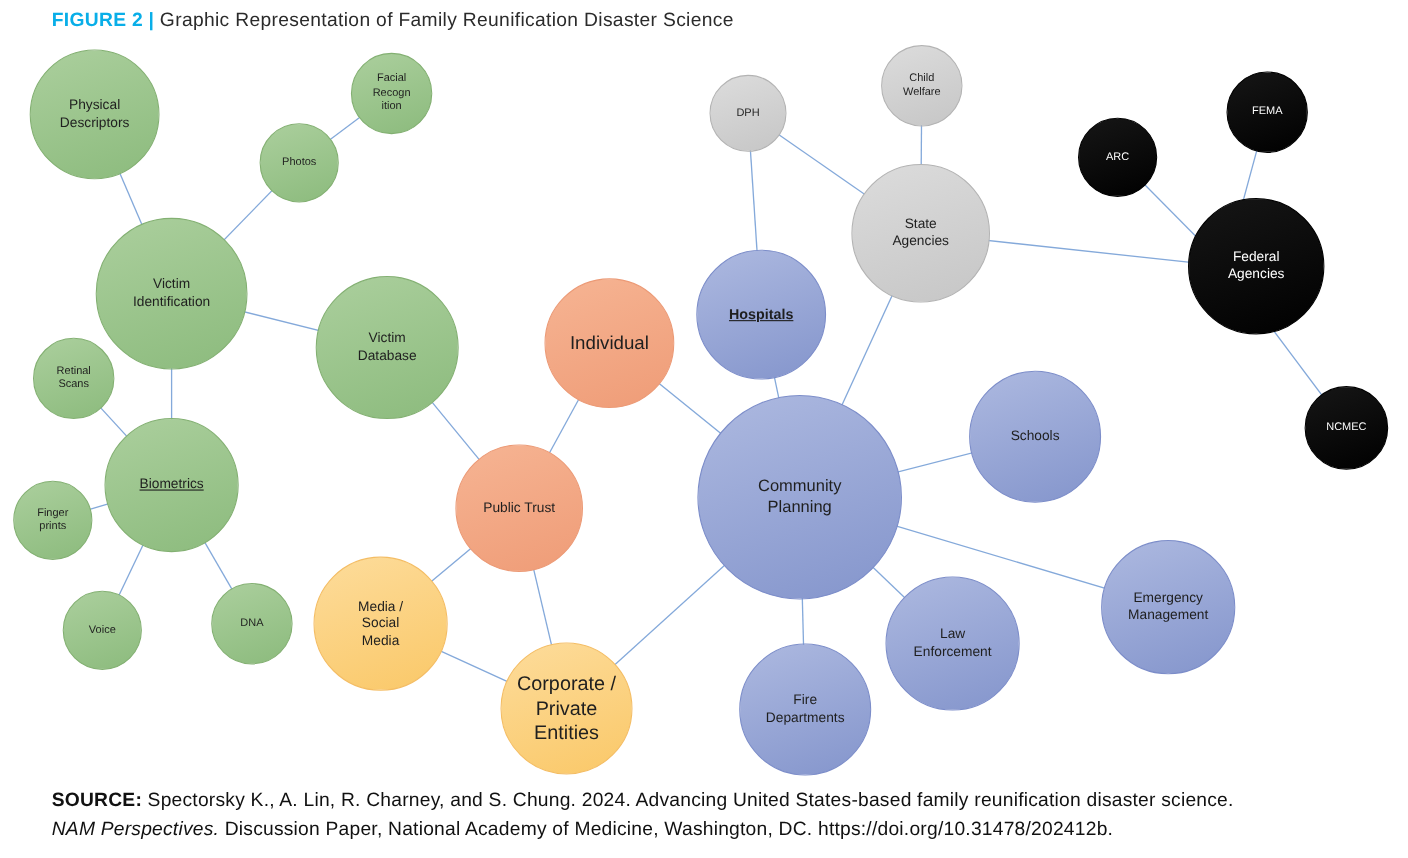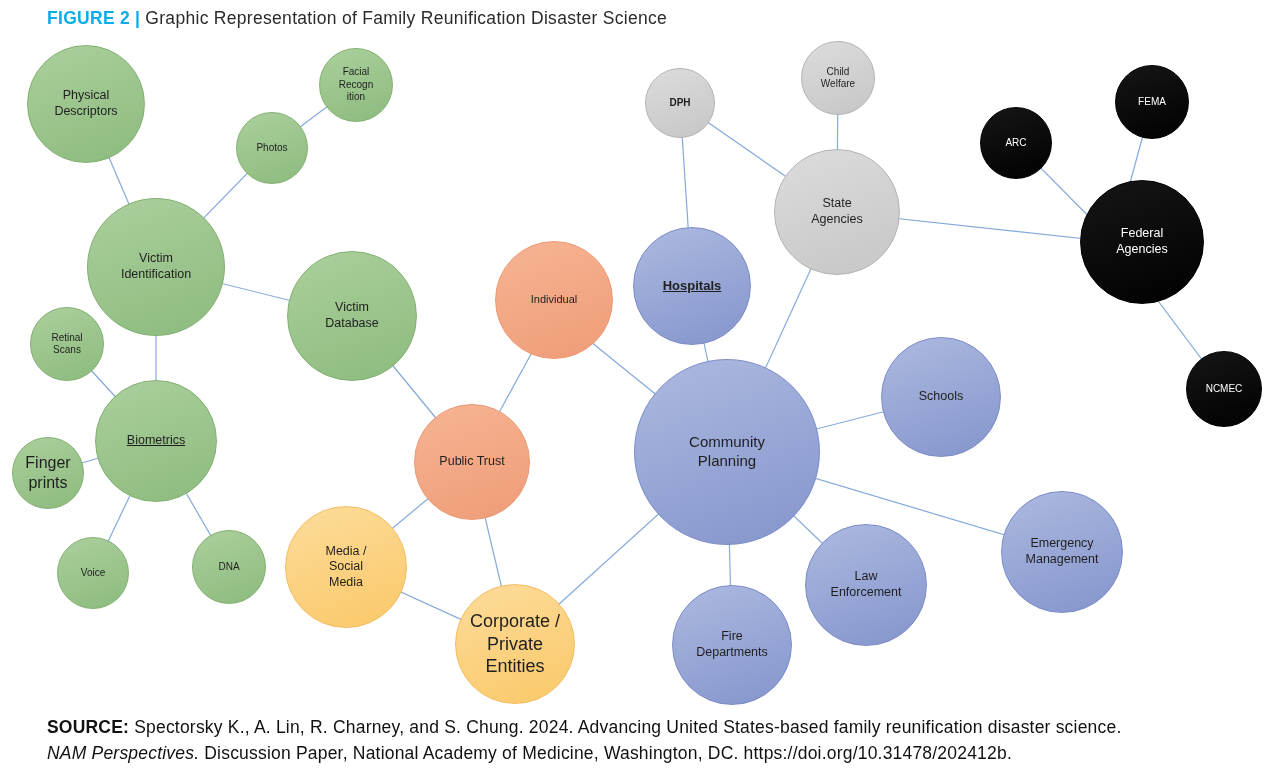--- a/index.html
+++ b/index.html
@@ -76,43 +76,43 @@
 Recogn
 ition</span></div>
     <div class="node" style="left: 236px; top: 112px; width: 72px; height: 72px; background: linear-gradient(160deg, rgb(171, 207, 157), rgb(140, 187, 125)); border: 1px solid rgb(131, 176, 114); color: rgb(31, 31, 31); font-size: 10px;"><span>Photos</span></div>
     <div class="node" style="left: 87px; top: 198px; width: 138px; height: 138px; background: linear-gradient(160deg, rgb(171, 207, 157), rgb(140, 187, 125)); border: 1px solid rgb(131, 176, 114); color: rgb(31, 31, 31); font-size: 12.5px;"><span>Victim
 Identification</span></div>
     <div class="node" style="left: 287px; top: 251px; width: 130px; height: 130px; background: linear-gradient(160deg, rgb(171, 207, 157), rgb(140, 187, 125)); border: 1px solid rgb(131, 176, 114); color: rgb(31, 31, 31); font-size: 12.5px;"><span>Victim
 Database</span></div>
     <div class="node" style="left: 30px; top: 307px; width: 74px; height: 74px; background: linear-gradient(160deg, rgb(171, 207, 157), rgb(140, 187, 125)); border: 1px solid rgb(131, 176, 114); color: rgb(31, 31, 31); font-size: 10px;"><span>Retinal
 Scans</span></div>
     <div class="node" style="left: 95px; top: 380px; width: 122px; height: 122px; background: linear-gradient(160deg, rgb(171, 207, 157), rgb(140, 187, 125)); border: 1px solid rgb(131, 176, 114); color: rgb(31, 31, 31); font-size: 12.5px; text-decoration: underline;"><span>Biometrics</span></div>
-    <div class="node" style="left: 12px; top: 437px; width: 72px; height: 72px; background: linear-gradient(160deg, rgb(171, 207, 157), rgb(140, 187, 125)); border: 1px solid rgb(131, 176, 114); color: rgb(31, 31, 31); font-size: 16px;"><span>Finger
+    <div class="node" style="left: 12px; top: 437px; width: 72px; height: 72px; background: linear-gradient(160deg, rgb(171, 207, 157), rgb(140, 187, 125)); border: 1px solid rgb(131, 176, 114); color: rgb(31, 31, 31); font-size: 10px;"><span>Finger
 prints</span></div>
     <div class="node" style="left: 57px; top: 537px; width: 72px; height: 72px; background: linear-gradient(160deg, rgb(171, 207, 157), rgb(140, 187, 125)); border: 1px solid rgb(131, 176, 114); color: rgb(31, 31, 31); font-size: 10px;"><span>Voice</span></div>
     <div class="node" style="left: 192px; top: 530px; width: 74px; height: 74px; background: linear-gradient(160deg, rgb(171, 207, 157), rgb(140, 187, 125)); border: 1px solid rgb(131, 176, 114); color: rgb(31, 31, 31); font-size: 10px;"><span>DNA</span></div>
-    <div class="node" style="left: 495px; top: 241px; width: 118px; height: 118px; background: linear-gradient(160deg, rgb(246, 180, 147), rgb(239, 156, 119)); border: 1px solid rgb(236, 154, 118); color: rgb(31, 31, 31); font-size: 11px;"><span>Individual</span></div>
+    <div class="node" style="left: 495px; top: 253px; width: 118px; height: 118px; background: linear-gradient(160deg, rgb(246, 180, 147), rgb(239, 156, 119)); border: 1px solid rgb(236, 154, 118); color: rgb(31, 31, 31); font-size: 17px;"><span>Individual</span></div>
     <div class="node" style="left: 414px; top: 404px; width: 116px; height: 116px; background: linear-gradient(160deg, rgb(246, 180, 147), rgb(239, 156, 119)); border: 1px solid rgb(236, 154, 118); color: rgb(31, 31, 31); font-size: 12.5px;"><span>Public Trust</span></div>
     <div class="node" style="left: 285px; top: 506px; width: 122px; height: 122px; background: linear-gradient(160deg, rgb(253, 220, 155), rgb(250, 200, 104)); border: 1px solid rgb(244, 189, 100); color: rgb(31, 31, 31); font-size: 12.5px;"><span>Media /
 Social
 Media</span></div>
     <div class="node" style="left: 455px; top: 584px; width: 120px; height: 120px; background: linear-gradient(160deg, rgb(253, 220, 155), rgb(250, 200, 104)); border: 1px solid rgb(244, 189, 100); color: rgb(31, 31, 31); font-size: 18px;"><span>Corporate /
 Private
 Entities</span></div>
     <div class="node" style="left: 633px; top: 227px; width: 118px; height: 118px; background: linear-gradient(160deg, rgb(173, 185, 224), rgb(132, 149, 204)); border: 1px solid rgb(124, 141, 201); color: rgb(31, 31, 31); font-size: 12.5px;"><span style="font-weight: bold; text-decoration: underline; font-size: 13px;">Hospitals</span></div>
     <div class="node" style="left: 634px; top: 359px; width: 186px; height: 186px; background: linear-gradient(160deg, rgb(173, 185, 224), rgb(132, 149, 204)); border: 1px solid rgb(124, 141, 201); color: rgb(31, 31, 31); font-size: 15px;"><span>Community
 Planning</span></div>
     <div class="node" style="left: 881px; top: 337px; width: 120px; height: 120px; background: linear-gradient(160deg, rgb(173, 185, 224), rgb(132, 149, 204)); border: 1px solid rgb(124, 141, 201); color: rgb(31, 31, 31); font-size: 12.5px;"><span>Schools</span></div>
     <div class="node" style="left: 1001px; top: 491px; width: 122px; height: 122px; background: linear-gradient(160deg, rgb(173, 185, 224), rgb(132, 149, 204)); border: 1px solid rgb(124, 141, 201); color: rgb(31, 31, 31); font-size: 12.5px;"><span>Emergency
 Management</span></div>
     <div class="node" style="left: 805px; top: 524px; width: 122px; height: 122px; background: linear-gradient(160deg, rgb(173, 185, 224), rgb(132, 149, 204)); border: 1px solid rgb(124, 141, 201); color: rgb(31, 31, 31); font-size: 12.5px;"><span>Law
 Enforcement</span></div>
     <div class="node" style="left: 672px; top: 585px; width: 120px; height: 120px; background: linear-gradient(160deg, rgb(173, 185, 224), rgb(132, 149, 204)); border: 1px solid rgb(124, 141, 201); color: rgb(31, 31, 31); font-size: 12.5px;"><span>Fire
 Departments</span></div>
-    <div class="node" style="left: 645px; top: 68px; width: 70px; height: 70px; background: linear-gradient(160deg, rgb(220, 220, 220), rgb(198, 198, 198)); border: 1px solid rgb(179, 179, 179); color: rgb(31, 31, 31); font-size: 10px; font-weight: bold;"><span>DPH</span></div>
+    <div class="node" style="left: 645px; top: 68px; width: 70px; height: 70px; background: linear-gradient(160deg, rgb(220, 220, 220), rgb(198, 198, 198)); border: 1px solid rgb(179, 179, 179); color: rgb(31, 31, 31); font-size: 10px;"><span>DPH</span></div>
     <div class="node" style="left: 801px; top: 41px; width: 74px; height: 74px; background: linear-gradient(160deg, rgb(220, 220, 220), rgb(198, 198, 198)); border: 1px solid rgb(179, 179, 179); color: rgb(31, 31, 31); font-size: 10px;"><span>Child
 Welfare</span></div>
     <div class="node" style="left: 774px; top: 149px; width: 126px; height: 126px; background: linear-gradient(160deg, rgb(220, 220, 220), rgb(198, 198, 198)); border: 1px solid rgb(179, 179, 179); color: rgb(31, 31, 31); font-size: 12.5px;"><span>State
 Agencies</span></div>
     <div class="node" style="left: 1115px; top: 65px; width: 74px; height: 74px; background: linear-gradient(160deg, rgb(22, 22, 22), rgb(0, 0, 0)); border: 1px solid rgb(0, 0, 0); color: rgb(255, 255, 255); font-size: 10px;"><span>FEMA</span></div>
     <div class="node" style="left: 980px; top: 107px; width: 72px; height: 72px; background: linear-gradient(160deg, rgb(22, 22, 22), rgb(0, 0, 0)); border: 1px solid rgb(0, 0, 0); color: rgb(255, 255, 255); font-size: 10px;"><span>ARC</span></div>
     <div class="node" style="left: 1080px; top: 180px; width: 124px; height: 124px; background: linear-gradient(160deg, rgb(22, 22, 22), rgb(0, 0, 0)); border: 1px solid rgb(0, 0, 0); color: rgb(255, 255, 255); font-size: 12.5px;"><span>Federal
 Agencies</span></div>
     <div class="node" style="left: 1186px; top: 351px; width: 76px; height: 76px; background: linear-gradient(160deg, rgb(22, 22, 22), rgb(0, 0, 0)); border: 1px solid rgb(0, 0, 0); color: rgb(255, 255, 255); font-size: 10px;"><span>NCMEC</span></div>
   </div>

